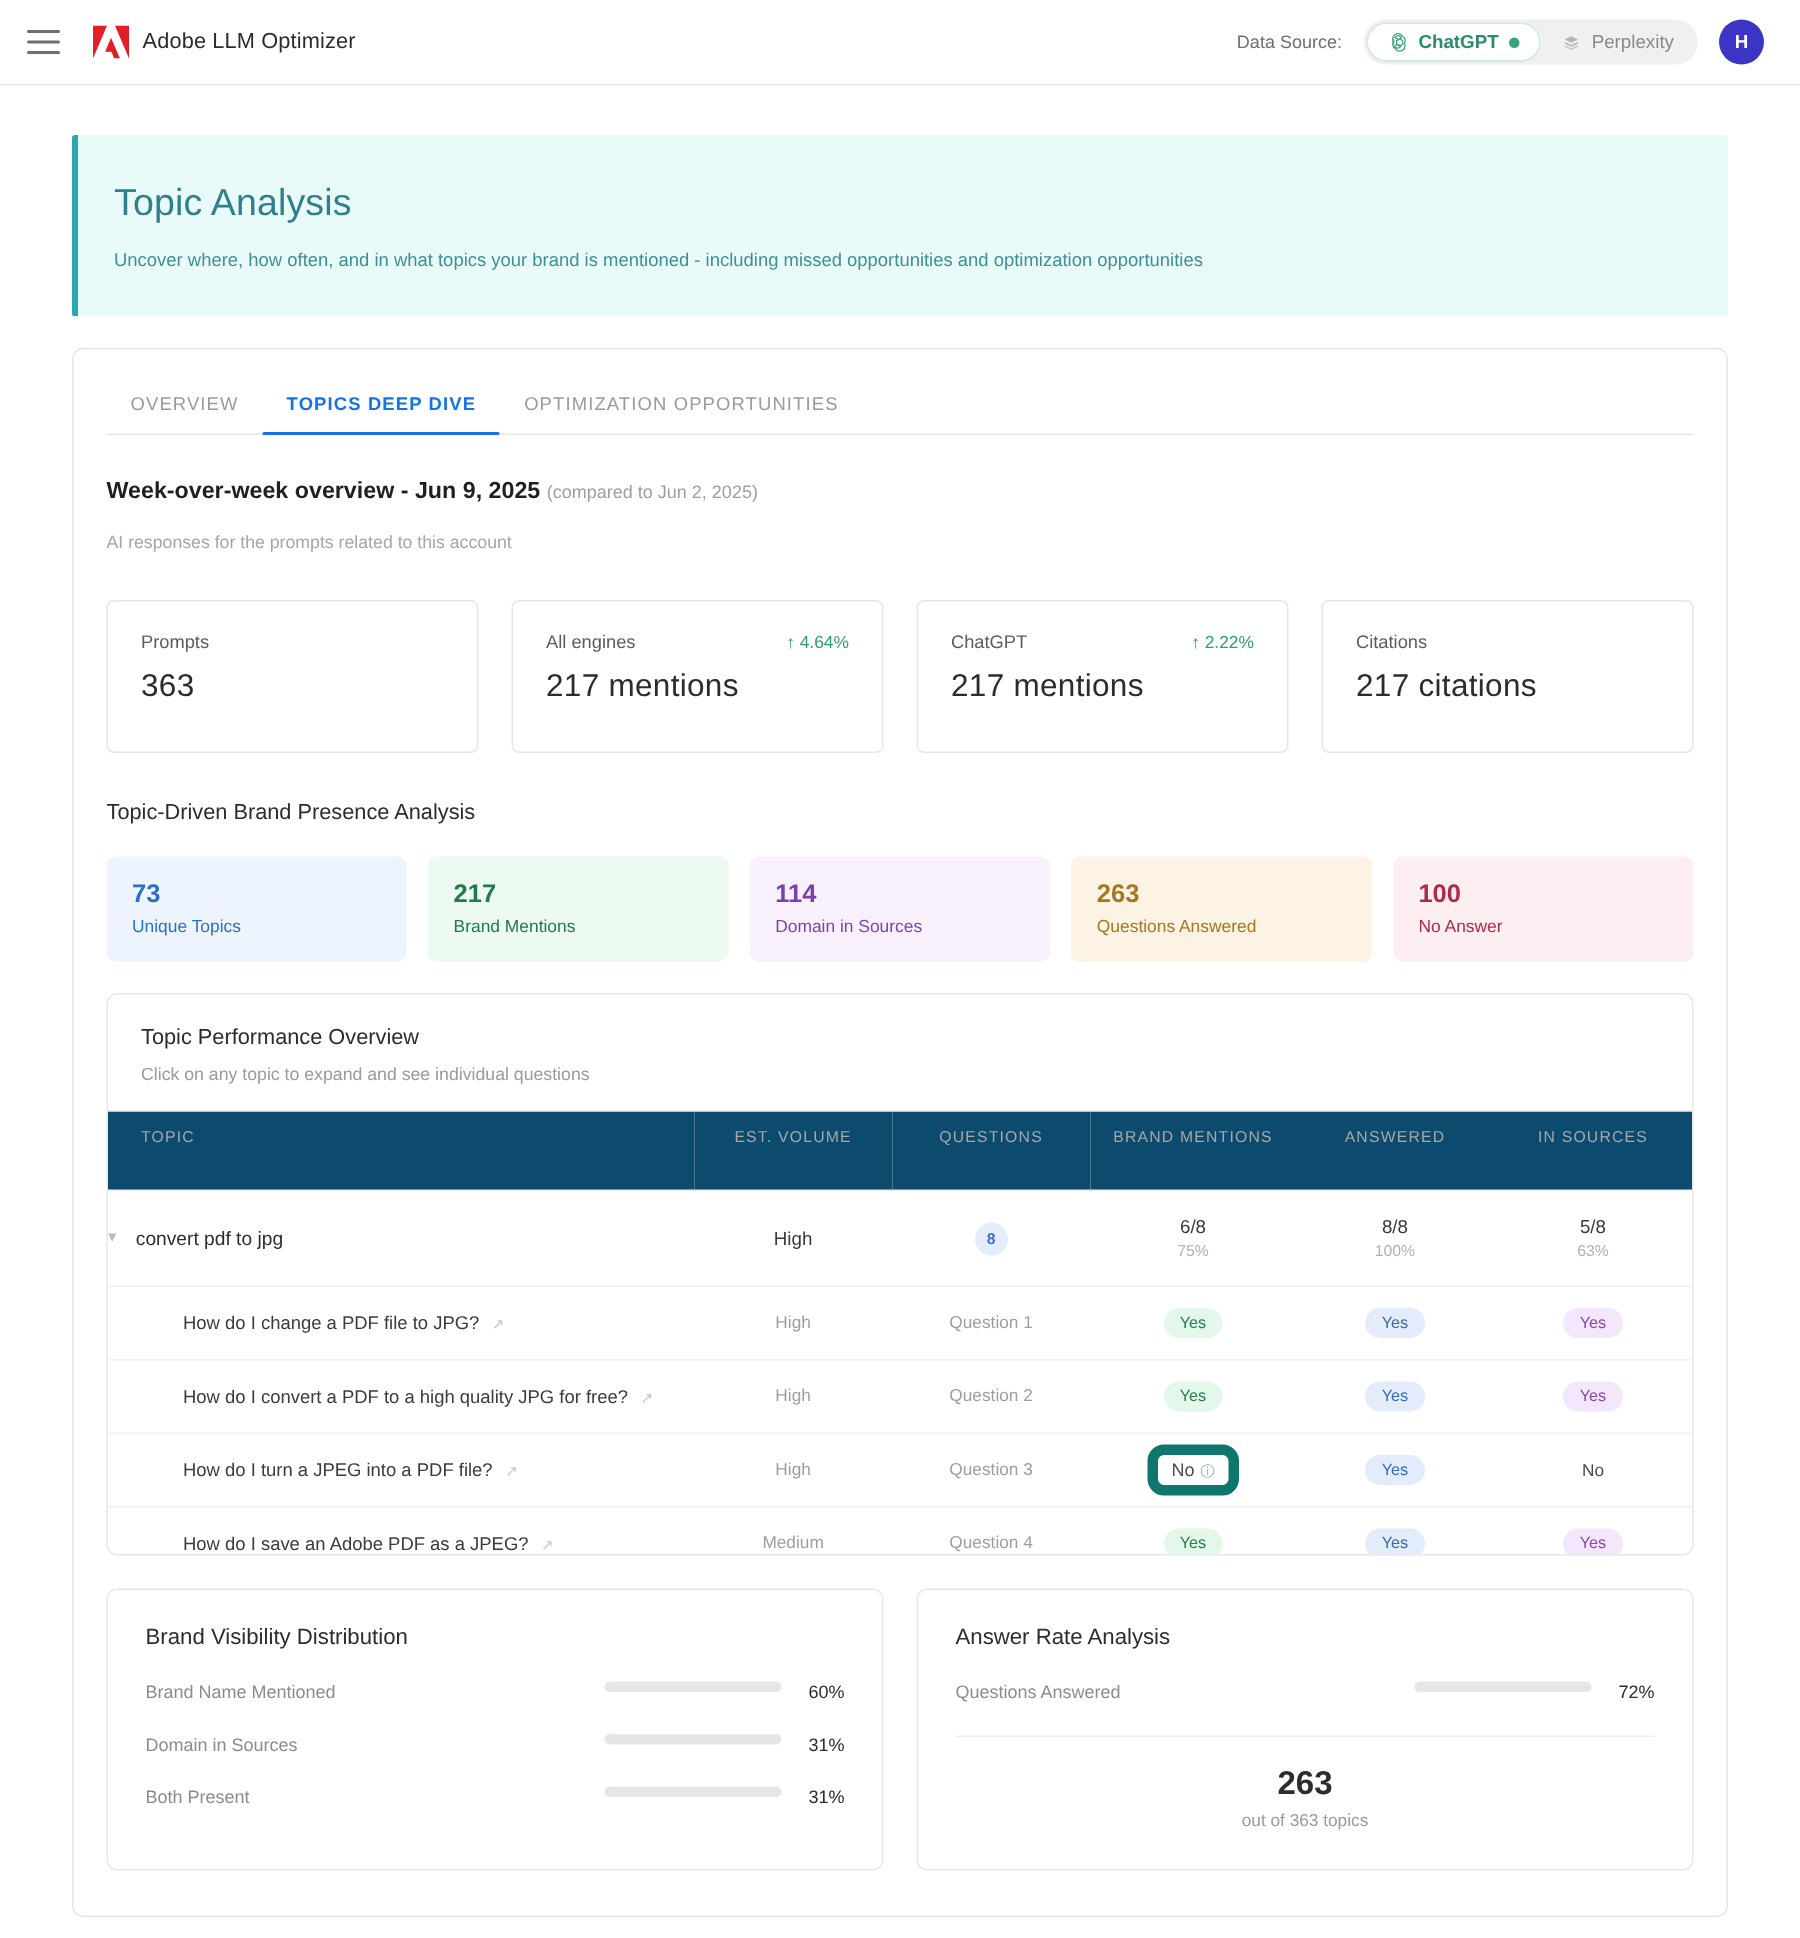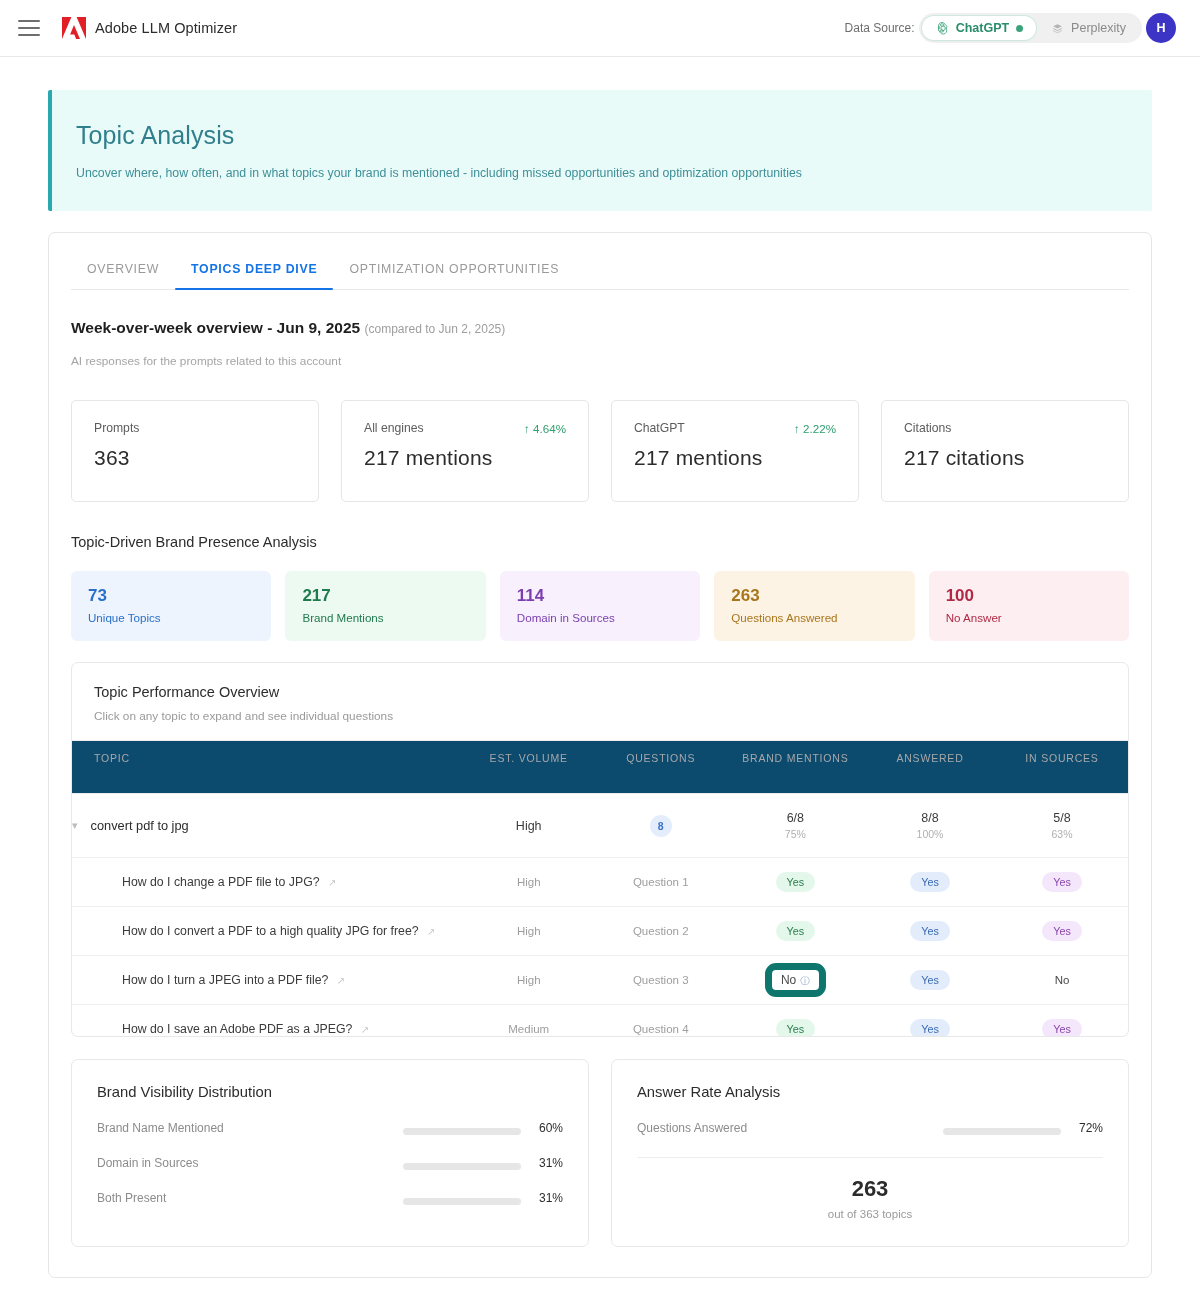--- a/index.html
+++ b/index.html
@@ -19,21 +19,21 @@
     border-bottom: 1px solid #e8e8e8;
     display: flex;
     align-items: center;
     padding: 0 24px 0 18px;
   }
   .hamburger { width: 22px; height: 16px; display: flex; flex-direction: column; justify-content: space-between; cursor: pointer; }
   .hamburger span { display: block; height: 1.6px; background: #6e6e6e; border-radius: 1px; }
   .brand { display: flex; align-items: center; gap: 9px; margin-left: 22px; }
   .adobe-logo { width: 24px; height: 22px; }
   .brand-name { font-size: 14.5px; color: #2c2c2c; letter-spacing: .1px; }
-  .topbar-right { margin-left: auto; display: flex; align-items: center; gap: 4px; }
+  .topbar-right { margin-left: auto; display: flex; align-items: center; gap: 14px; }
   .ds-label { font-size: 12px; color: #6e6e6e; }
   .ds-toggle {
     display: flex; align-items: center; background: #f0f0f0;
     border-radius: 18px; padding: 3px; gap: 2px;
   }
   .ds-opt {
     display: flex; align-items: center; gap: 7px;
     padding: 5px 13px; border-radius: 15px; font-size: 12.5px; color: #8a8a8a;
     cursor: pointer; white-space: nowrap;
   }
@@ -148,21 +148,21 @@
   .pill-no { background: #fff; color: #4a4a4a; border: 7px solid #0f766e; border-radius: 11px; padding: 3px 9px; }
   .pill-plain { color: #4a4a4a; font-size: 11.5px; }
   .info-dot { display: inline-block; margin-left: 4px; color: #8aa4c8; font-size: 9.5px; }
 
   .table-scroll { max-height: 296px; overflow: hidden; }
 
   
   .bottom { display: flex; gap: 22px; margin-top: 22px; padding-bottom: 30px; }
   .bcard { flex: 1; border: 1px solid #e8e8e8; border-radius: 7px; padding: 24px 25px 26px; background: #fff; }
   .bcard h3 { font-size: 14.8px; font-weight: 400; color: #2c2c2c; }
-  .brow { display: flex; align-items: flex-end; margin-top: 21px; }
+  .brow { display: flex; align-items: flex-start; margin-top: 21px; }
   .brow-label { font-size: 12px; color: #8c8c8c; flex: 1; }
   .track { width: 118px; height: 7px; border-radius: 4px; background: #e6e6e6; overflow: hidden; }
   .fill { height: 100%; border-radius: 4px; }
   .bval { width: 42px; text-align: right; font-size: 12px; font-weight: 400; color: #2c2c2c; }
   .divider { border-top: 1px solid #ededed; margin-top: 22px; }
   .bigstat { text-align: center; margin-top: 18px; }
   .bigstat .n { font-size: 22px; font-weight: 700; color: #2c2c2c; }
   .bigstat .s { font-size: 11.5px; color: #9a9a9a; margin-top: 6px; }
 </style>
 </head>

